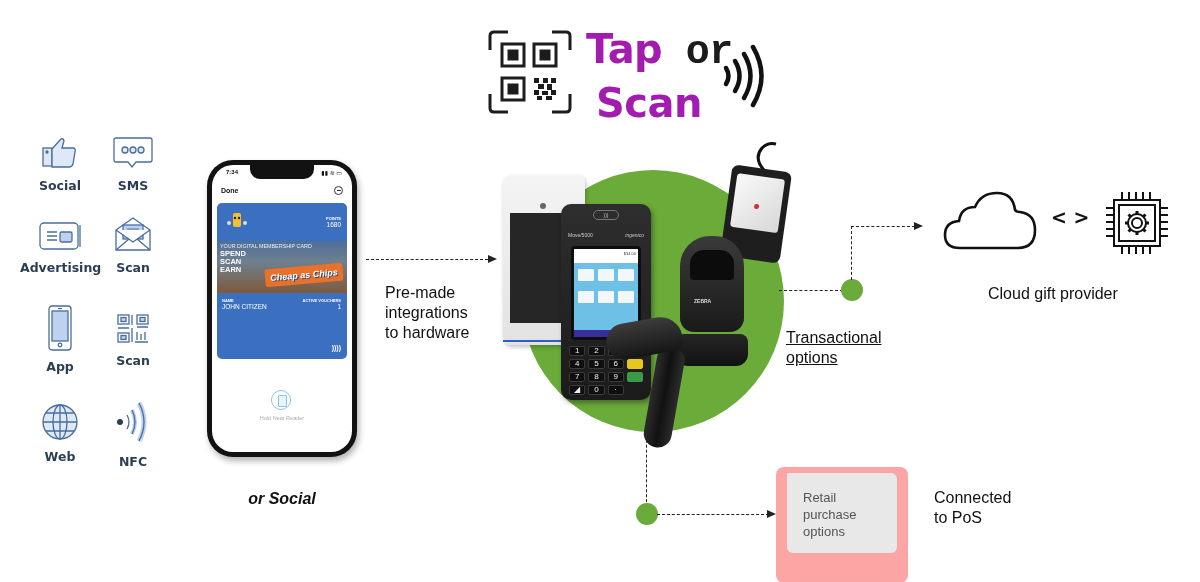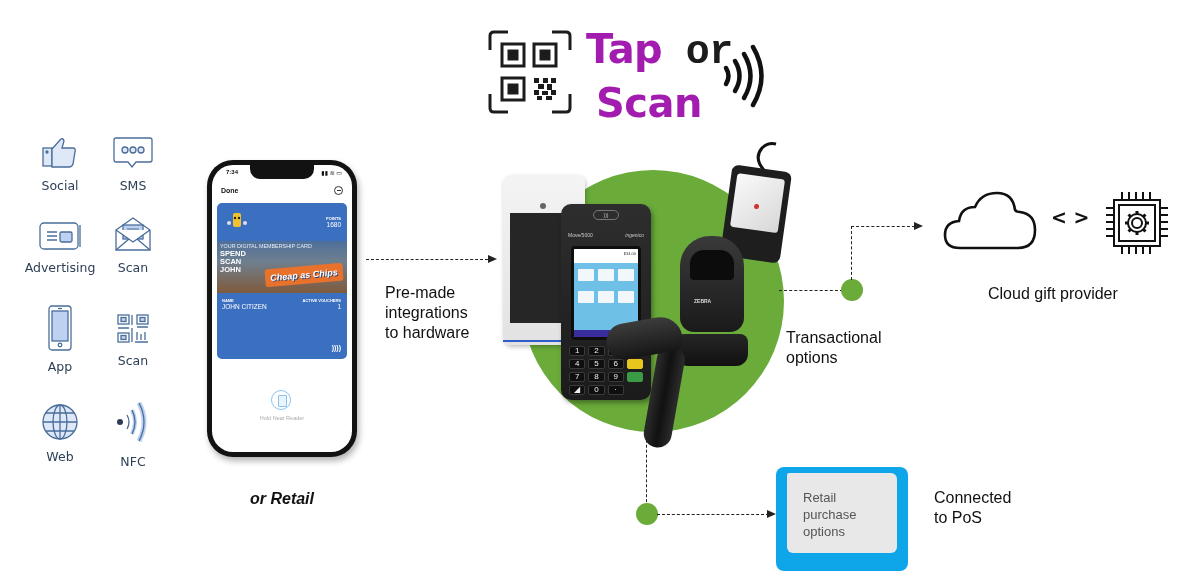--- a/index.html
+++ b/index.html
@@ -10,21 +10,21 @@
   
   .header-qr { left: 486px; top: 28px; width: 88px; height: 88px; }
   .header-text { left: 586px; top: 24px; font-family: "DejaVu Sans", sans-serif; font-weight: bold; font-size: 40px; line-height: 50px; letter-spacing: -0.5px; }
   .header-text .green { color: #a21caf; }
   .header-text .dark { color: #1c1c1c; font-family: Liberation Mono, monospace; }
   .header-nfc { left: 720px; top: 44px; width: 48px; height: 64px; }
 
   
   .channel { width: 80px; text-align: center; }
   .channel svg { display: block; margin: 0 auto; }
-  .channel .lbl { margin-top: 8px; font-family: "DejaVu Sans", sans-serif; font-weight: normal; font-size: 12.5px; color: #2c3e55; }
+  .channel .lbl { margin-top: 8px; font-family: "DejaVu Sans", sans-serif; font-weight: bold; font-size: 12.5px; color: #2c3e55; }
 
   
   .phone { left: 207px; top: 160px; width: 150px; height: 297px; border-radius: 26px; background: #121212; box-shadow: 2px 4px 6px rgba(0,0,0,0.3); }
   .phone-screen { left: 5px; top: 5px; width: 140px; height: 287px; border-radius: 21px; background: #fff; overflow: hidden; }
   .notch { left: 38px; top: 0; width: 64px; height: 14px; background: #121212; border-radius: 0 0 10px 10px; }
   .status-time { left: 14px; top: 4px; font-size: 6px; font-weight: bold; }
   .status-icons { right: 10px; top: 4px; font-size: 6px; }
   .done { left: 9px; top: 22px; font-size: 7px; font-weight: bold; }
   .minus-circle { right: 9px; top: 21px; width: 9px; height: 9px; border: 1px solid #333; border-radius: 50%; }
   .minus-circle::after { content: ""; position: absolute; left: 1.5px; top: 3px; width: 4px; height: 1px; background: #333; }
@@ -87,21 +87,21 @@
   .handheld { left: 606px; top: 320px; width: 92px; height: 140px; }
   .hh-head { left: 0; top: 0; width: 76px; height: 36px; border-radius: 18px 22px 10px 18px; background: linear-gradient(180deg,#3c3c3c,#161616); transform: rotate(-10deg); }
   .hh-grip { left: 44px; top: 28px; width: 28px; height: 100px; border-radius: 10px 10px 14px 14px; background: linear-gradient(90deg,#2c2c2c,#111,#2c2c2c); transform: rotate(10deg); }
 
   
   .cloud { left: 942px; top: 190px; width: 96px; height: 62px; }
   .bracket { left: 1051px; top: 206px; font-family: "DejaVu Sans", sans-serif; font-weight: bold; font-size: 19px; color: #111; }
   .chip { left: 1104px; top: 190px; width: 66px; height: 66px; }
 
   
-  .tablet { left: 776px; top: 467px; width: 132px; height: 104px; border-radius: 8px; background: #0ea5e9; }
+  .tablet { left: 776px; top: 467px; width: 132px; height: 116px; border-radius: 8px; background: #fca5a5; }
   .tablet-screen { left: 11px; top: 6px; width: 110px; height: 80px; border-radius: 2px 6px 6px 6px; background: #e8e8e8; }
   .tablet-text { left: 16px; top: 16px; font-size: 13px; line-height: 17px; color: #555; }
 </style>
 </head>
 <body>
 
 <div class="abs header-qr">
   <svg width="88" height="88" viewBox="0 0 88 88" fill="none" stroke="#1c1c1c" stroke-width="3">
     <path d="M4 22 V8 Q4 4 8 4 H22"></path>
       <path d="M66 4 H80 Q84 4 84 8 V22"></path>
@@ -234,36 +234,36 @@
             <circle cx="19" cy="14" r="2" fill="#dde"></circle>
           </svg>
       </div>
       <div class="abs points-lbl">POINTS</div>
       <div class="abs points-val">1680</div>
       <div class="abs banner">
         <div class="abs banner-sub">YOUR DIGITAL MEMBERSHIP CARD</div>
         <div class="abs banner-words">
           <div>SPEND</div>
           <div>SCAN</div>
-          <div>JOHN</div>
+          <div>EARN</div>
         </div>
         <div class="abs chips-logo">Cheap as Chips</div>
       </div>
       <div class="abs name-lbl">NAME</div>
       <div class="abs name-val">JOHN CITIZEN</div>
       <div class="abs vouch-lbl">ACTIVE VOUCHERS</div>
       <div class="abs vouch-val">1</div>
       <div class="abs card-nfc">))))</div>
     </div>
     <div class="abs reader-icon"></div>
     <div class="abs reader-text">Hold Near Reader</div>
   </div>
 </div>
 <div class="abs caption-phone">
-  <div>or Retail</div>
+  <div>or Social</div>
 </div>
 
 <div class="abs dash-h" style="left:366px;top:259px;width:122px;"></div>
 <div class="abs arrow" style="left:488px;top:255px;"></div>
 <div class="abs txt" style="left:385px;top:283px;">
   <div>Pre-made</div>
   <div>integrations</div>
   <div>to hardware</div>
 </div>
 
@@ -328,21 +328,21 @@
 <div class="abs handheld">
   <div class="abs hh-grip"></div>
   <div class="abs hh-head"></div>
 </div>
 
 <div class="abs dash-h" style="left:779px;top:290px;width:64px;"></div>
 <div class="abs dot" style="left:841px;top:279px;"></div>
 <div class="abs dash-v" style="left:851px;top:226px;height:54px;"></div>
 <div class="abs dash-h" style="left:851px;top:226px;width:64px;"></div>
 <div class="abs arrow" style="left:914px;top:222px;"></div>
-<div class="abs txt" style="left:786px;top:328px;">
+<div class="abs txt" style="left:786px;top:328px;text-decoration:underline;">
   <div>Transactional</div>
   <div>options</div>
 </div>
 
 <div class="abs cloud">
   <svg width="96" height="62" viewBox="0 0 96 62" fill="none" stroke="#111" stroke-width="2.6">
     <path d="M18 58 Q3 58 3 45 Q3 32 17 31 Q19 17 33 17 Q39 3 55 3 Q71 3 73 20 Q75 22 78 22 Q93 24 93 40 Q93 58 76 58 Z"></path>
   </svg>
 </div>
 <div class="abs bracket">&lt; &gt;</div>

